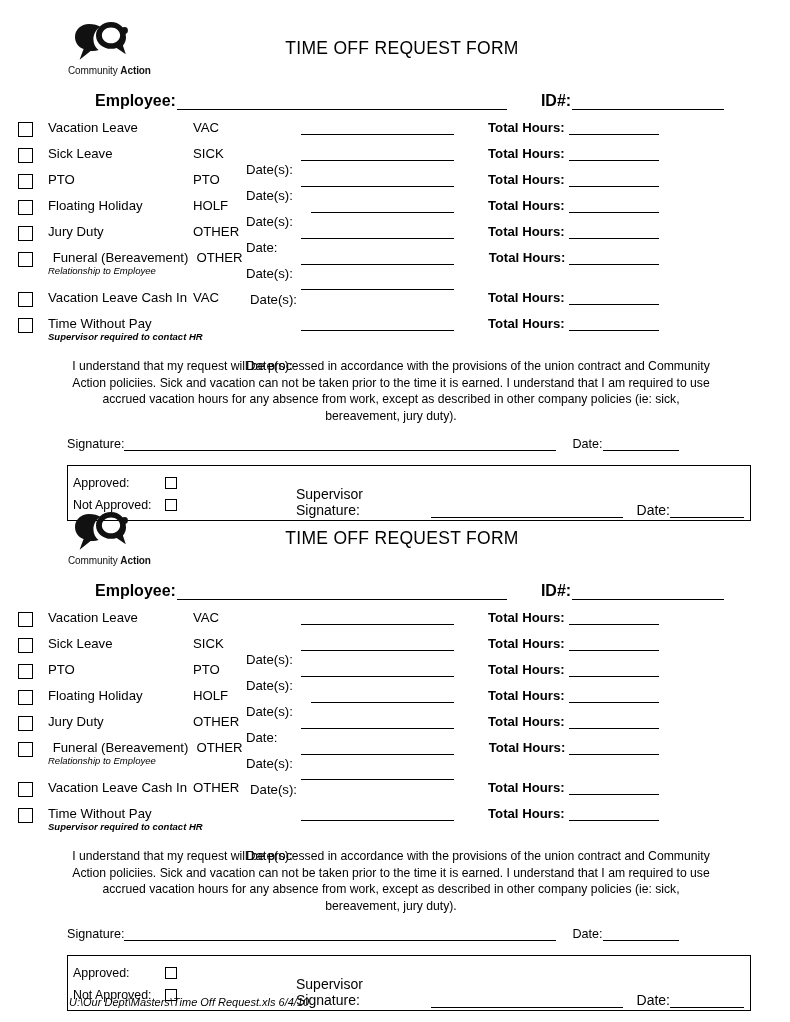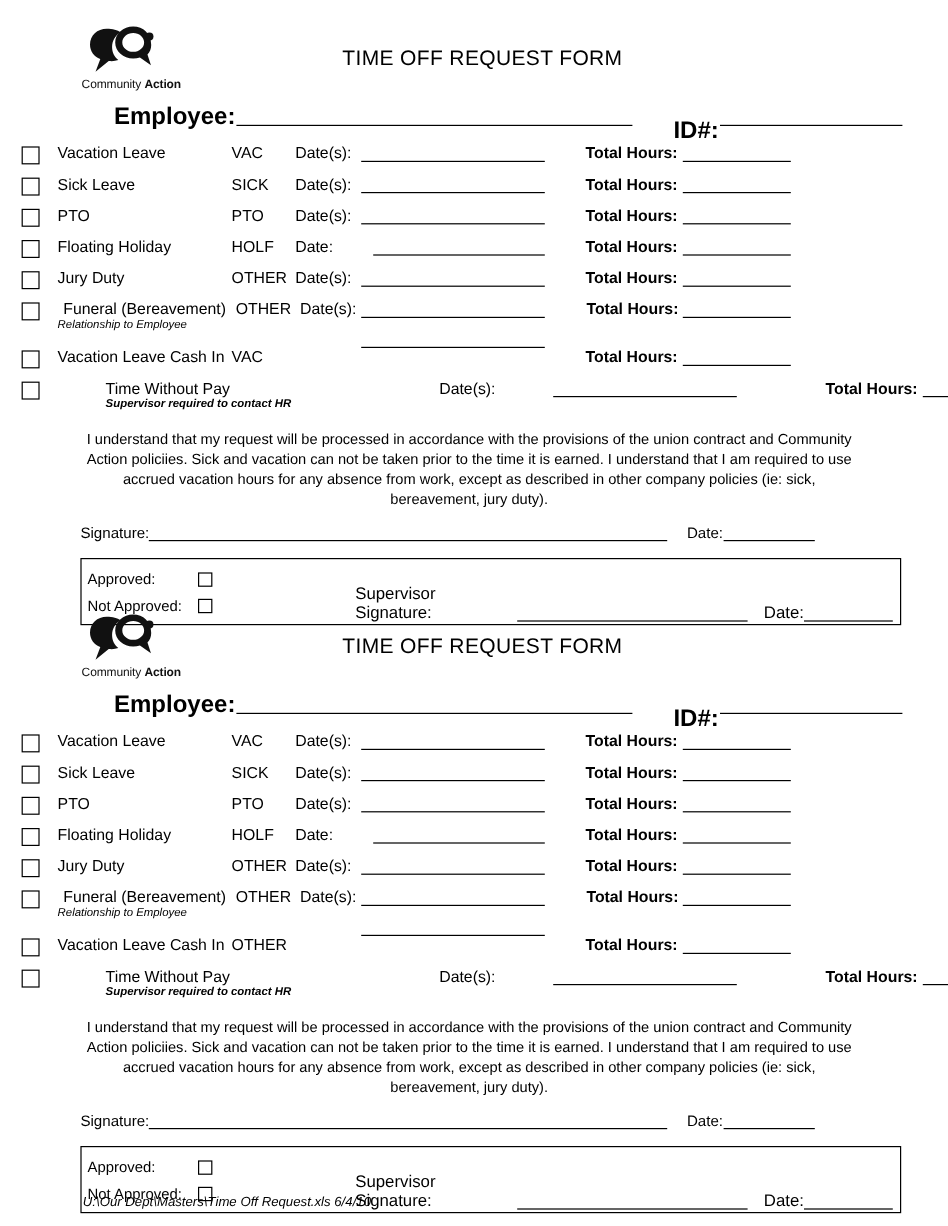--- a/index.html
+++ b/index.html
@@ -27,55 +27,55 @@
   .form-title{
     position:absolute;left:0;right:0;top:24px;
     text-align:center;font-size:17.5px;font-weight:normal;
     letter-spacing:.3px;
     padding-left:14px;
   }
 
   
   .emp-row{
     position:relative;height:26px;margin-left:95px;margin-right:40px;
-    font-size:20px;font-weight:bold;
-    display:flex;align-items:center;
+    font-size:16px;font-weight:bold;
+    display:flex;align-items:flex-end;
   }
   .emp-label{white-space:nowrap;}
   .rule{
     border-bottom:1.6px solid #000;
     display:inline-block;height:15px;
   }
   .emp-rule{flex:0 0 330px;margin-left:1px;}
   .id-label{margin-left:34px;white-space:nowrap;margin-top:24px;}
   .id-rule{flex:0 0 152px;margin-left:1px;}
 
   
   .rows{margin-top:9px;}
   .row{
     position:relative;display:flex;align-items:flex-start;
     height:26px;font-size:13.2px;
   }
   .row.funeral{height:40px;text-align:center;}
-  .row.twp{height:34px;gap:40px;}
+  .row.twp{height:34px;}
   .cb-cell{width:33px;flex:0 0 33px;display:flex;justify-content:flex-end;padding-right:0;}
   .cb{
     width:15px;height:15px;border:1.7px solid #000;background:#fff;
     margin-top:3px;box-sizing:border-box;
   }
   .name-cell{
     flex:0 0 145px;padding-left:15px;position:relative;line-height:17px;
   }
   .sub{
     font-size:9.5px;font-style:italic;line-height:11px;
     position:absolute;left:15px;top:16px;white-space:nowrap;
   }
   .sub.bold{font-weight:bold;}
   .code-cell{flex:0 0 53px;line-height:17px;}
-  .dates-cell{flex:0 0 55px;line-height:17px;white-space:nowrap;}
+  .dates-cell{flex:0 0 55px;line-height:17px;white-space:nowrap;margin-top:42px;}
   .dates-line{
     flex:0 0 155px;position:relative;
   }
   .dline{
     border-bottom:1.4px solid #000;height:15px;width:153px;
   }
   .dline.second{margin-top:9px;}
   .hours-cell{
     flex:0 0 78px;line-height:17px;white-space:nowrap;margin-left:32px;
   }

